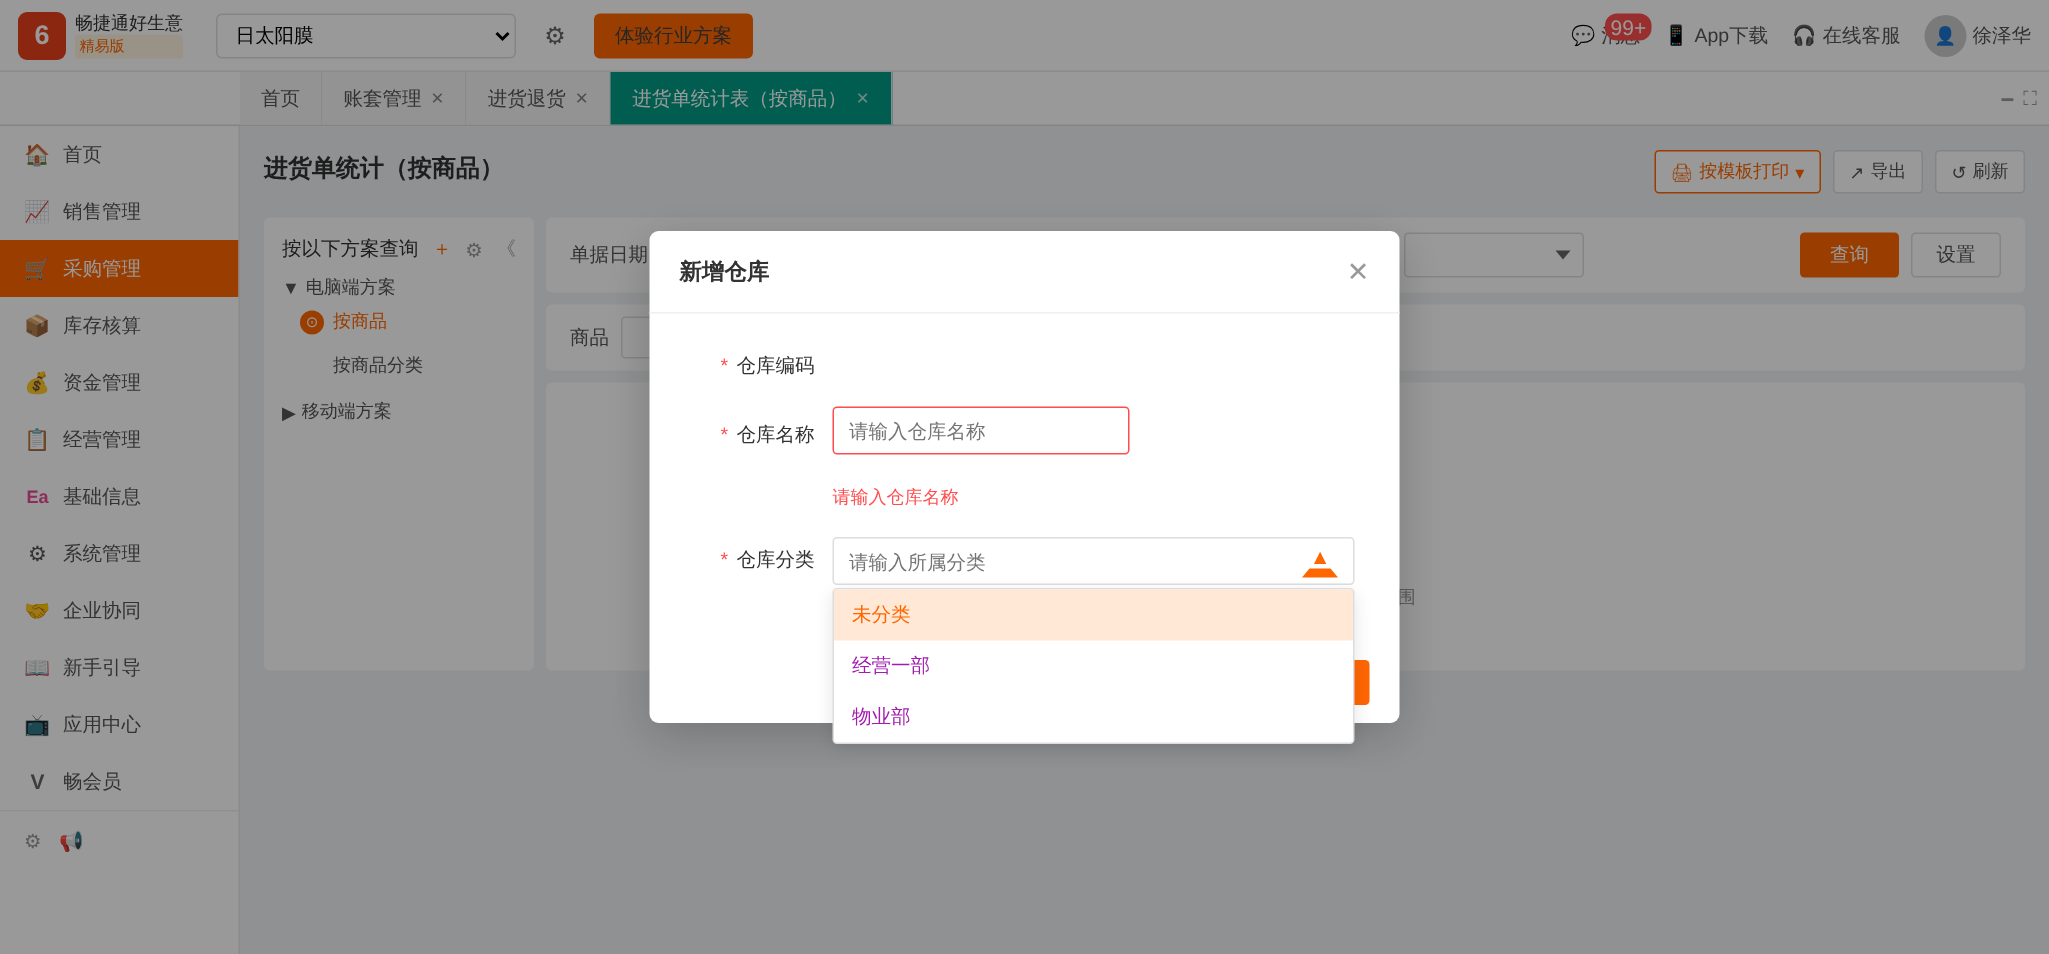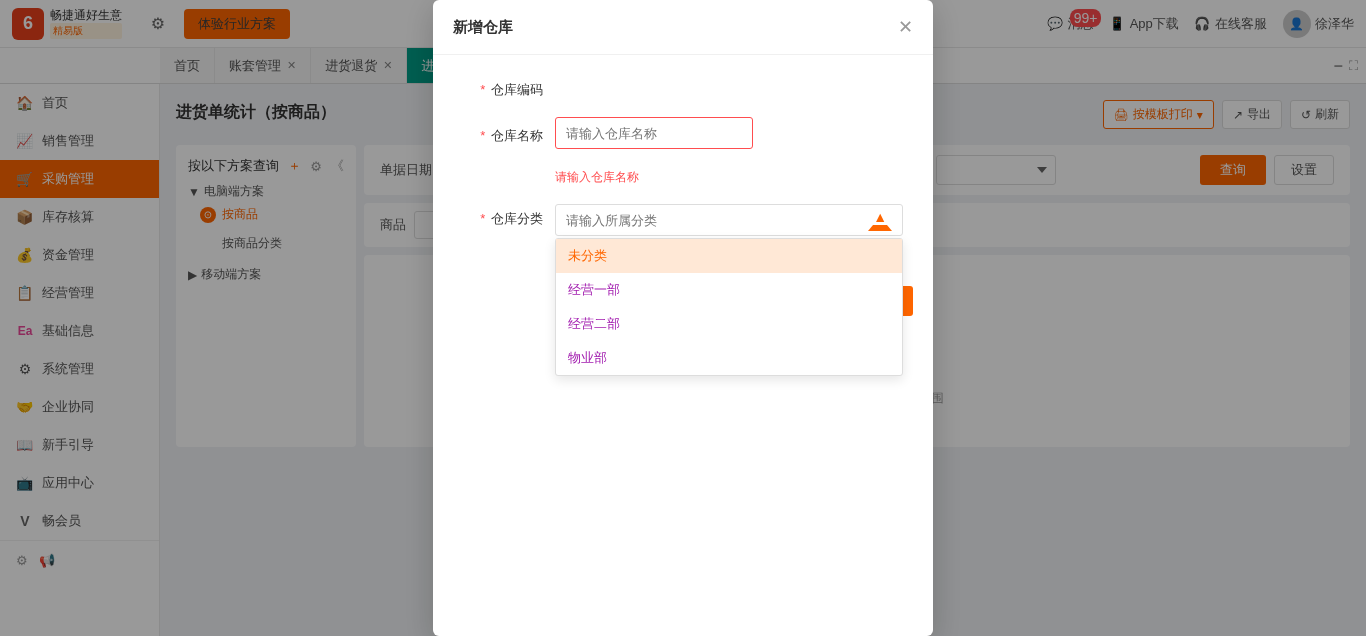--- a/index.html
+++ b/index.html
@@ -48,21 +48,21 @@
     .content-area { display: flex; gap: 8px; }
     .filter-panel { width: 180px; background: #fff; border-radius: 4px; padding: 12px; flex-shrink: 0; }
     .filter-title { font-size: 13px; color: #333; margin-bottom: 8px; display: flex; align-items: center; justify-content: space-between; }
     .filter-section { margin-bottom: 8px; }
     .filter-section-title { font-size: 12px; color: #555; display: flex; align-items: center; gap: 4px; cursor: pointer; }
     .filter-item { padding: 6px 12px; font-size: 12px; color: #555; cursor: pointer; display: flex; align-items: center; gap: 6px; }
     .filter-item.active { color: #ff6600; }
     .filter-item-icon { width: 16px; height: 16px; border-radius: 50%; background: #ff6600; display: flex; align-items: center; justify-content: center; color: #fff; font-size: 10px; }
 
     
-    .modal-overlay { position: fixed; top: 0; left: 0; width: 100%; height: 100%; background: rgba(0,0,0,0.4); z-index: 1000; display: flex; justify-content: center; }
+    .modal-overlay { position: fixed; top: 0; left: 0; width: 100%; height: 100%; background: rgba(0,0,0,0.4); z-index: 1000; display: flex; align-items: center; justify-content: center; }
     .modal { background: #fff; border-radius: 6px; width: 500px; box-shadow: 0 8px 32px rgba(0,0,0,0.2); overflow: visible; position: relative; }
     .modal-header { padding: 16px 20px; border-bottom: 1px solid #f0f0f0; display: flex; align-items: center; justify-content: space-between; }
     .modal-title { font-size: 15px; font-weight: bold; color: #333; }
     .modal-close { cursor: pointer; color: #999; font-size: 18px; }
     .modal-body { padding: 20px 30px; }
     .modal-footer { padding: 12px 20px; display: flex; justify-content: flex-end; gap: 8px; }
     .form-row { display: flex; align-items: flex-start; margin-bottom: 18px; gap: 12px; }
     .form-label { width: 80px; text-align: right; font-size: 13px; color: #333; padding-top: 6px; flex-shrink: 0; }
     .required { color: #ff4d4f; margin-right: 2px; }
     .form-input { flex: 1; height: 32px; border: 1px solid #ddd; border-radius: 3px; padding: 0 10px; font-size: 13px; outline: none; }
@@ -83,20 +83,25 @@
 <body>
 
 <div class="topbar">
   <div class="logo">
     <div class="logo-icon">6</div>
     <div>
       <div class="logo-text">畅捷通好生意</div>
       <div class="logo-sub">精易版</div>
     </div>
   </div>
+  <div class="topbar-search">
+    <select>
+      <option>日太阳膜</option>
+    </select>
+  </div>
   <div class="topbar-gear">⚙</div>
   <button class="topbar-btn">体验行业方案</button>
   <div class="topbar-right">
     <div class="topbar-icon-group">
       <span>💬</span>
       <span>消息</span>
       <span class="badge">99+</span>
     </div>
     <div class="topbar-icon-group">
       <span>📱</span>
@@ -326,21 +331,20 @@
           <span>仓库分类</span>
         </label>
         <div style="flex:1;position:relative;">
           <div class="dropdown-trigger">
             <input type="text" style="border: none; outline: none; flex: 1 1 0%; font-size: 13px; background: transparent;" placeholder="请输入所属分类">
             <span class="arrow-up chevron">▲</span>
           </div>
           <div class="dropdown-list">
             <div class="dropdown-item selected">未分类</div>
             <div class="dropdown-item">经营一部</div>
-            <div class="dropdown-item">经营二部</div>
             <div class="dropdown-item">物业部</div>
           </div>
         </div>
       </div>
 
     </div>
     <div class="modal-footer">
       <button class="btn-save">保存</button>
     </div>
   </div>

